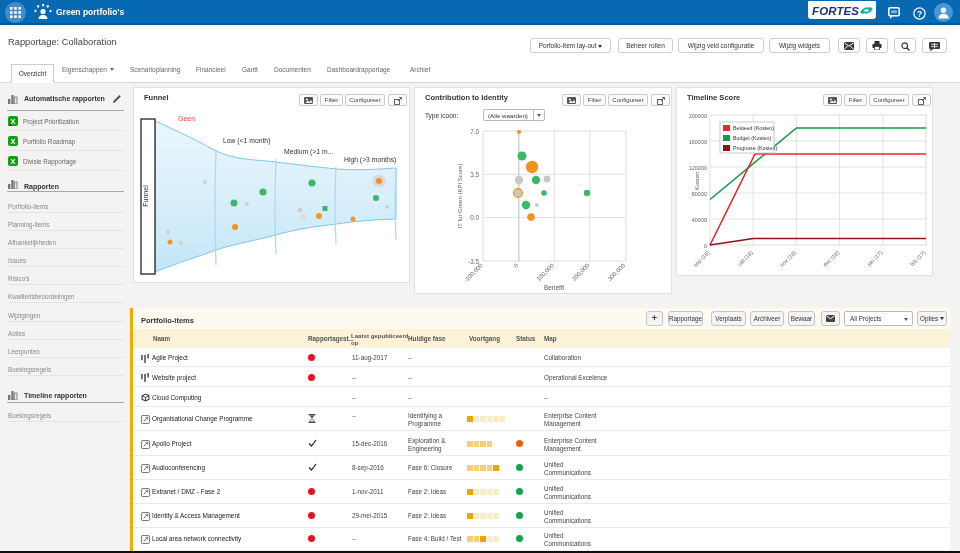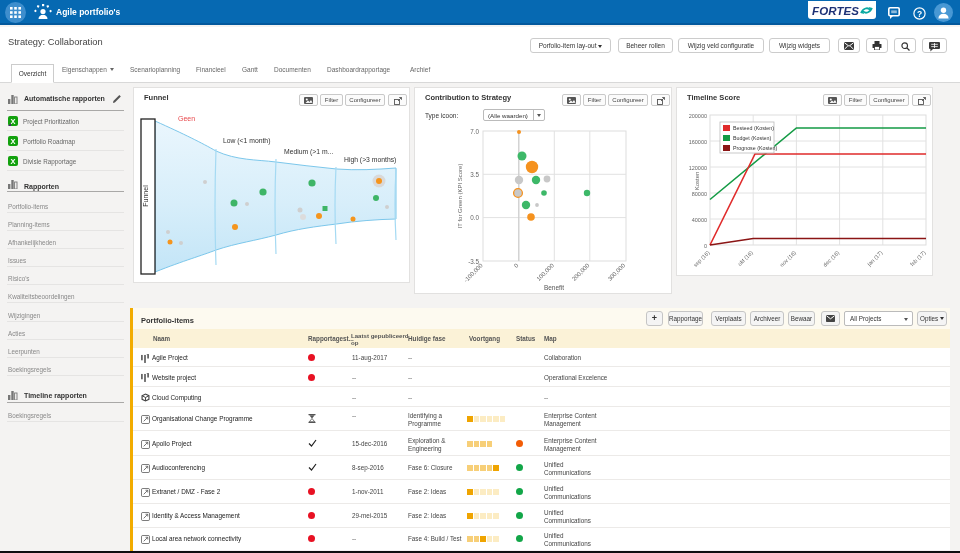--- a/index.html
+++ b/index.html
@@ -71,21 +71,21 @@
   <g fill="#fff">
     <circle cx="9" cy="7.5" r="2.6"></circle>
     <path d="M4.5,15 a4.5,4.2 0 0 1 9,0 Z"></path>
     <rect x="3.2" y="1.2" width="2.1" height="2.1" transform="rotate(20 4 2)"></rect>
     <rect x="8" y="0" width="2.2" height="2.2"></rect>
     <rect x="12.6" y="1.2" width="2.1" height="2.1" transform="rotate(-20 14 2)"></rect>
     <rect x="0.4" y="6" width="2" height="2" transform="rotate(45 1.5 7)"></rect>
     <rect x="15.6" y="6" width="2" height="2" transform="rotate(45 16.5 7)"></rect>
   </g>
 </svg>
-<div id="mijn">Agile portfolio's</div>
+<div id="mijn">Green portfolio's</div>
 <div id="forteslogo"></div>
 <svg class="abs" style="left:812px;top:4px;" width="62" height="14" viewBox="0 0 62 14">
   <text x="0" y="11" font-size="11.5" font-weight="bold" font-style="italic" fill="#1d3176" textLength="47">FORTES</text>
   <g stroke="#0aa9a2" stroke-width="1.8" fill="none">
     <path d="M49,9 C51,4 56,3 58,6"></path>
     <path d="M60,4 C58,9 53,10 51,7"></path>
   </g>
   <path d="M57,3 l3,1 -2,3 Z" fill="#0aa9a2"></path>
   <path d="M52,10 l-3,-1 2,-3 Z" fill="#0aa9a2"></path>
 </svg>
@@ -98,21 +98,21 @@
   <circle cx="6.5" cy="6.5" r="5.6" fill="none" stroke="#fff" stroke-width="1.2"></circle>
   <text x="6.5" y="9.8" font-size="8.5" font-weight="bold" fill="#fff" text-anchor="middle">?</text>
 </svg>
 <svg class="abs" style="left:934px;top:3px;" width="19" height="19" viewBox="0 0 19 19">
   <circle cx="9.5" cy="9.5" r="9.5" fill="#4898d4"></circle>
   <circle cx="9.5" cy="7.2" r="2.7" fill="#fff"></circle>
   <path d="M4.4,15.5 a5.1,4.8 0 0 1 10.2,0 Z" fill="#fff"></path>
 </svg>
 
 <div id="pagehead">
-  <h1>Strategy: Collaboration</h1>
+  <h1>Rapportage: Collaboration</h1>
 </div>
 <div class="btn" style="left:530px;width:81px;">Porfolio-item lay-out <span style="display:inline-block;width:0;height:0;border-left:2.5px solid transparent;border-right:2.5px solid transparent;border-top:3px solid #333;"></span></div>
 <div class="btn" style="left:618px;width:55px;">Beheer rollen</div>
 <div class="btn" style="left:678px;width:86px;">Wijzig veld configuratie</div>
 <div class="btn" style="left:769px;width:61px;">Wijzig widgets</div>
 <div class="btn" style="left:838px;width:22px;"><svg width="10" height="8" viewBox="0 0 10 8" style="margin-top:3px;">
       <rect x="0" y="0" width="10" height="8" rx="1" fill="#3a3a3a"></rect>
       <path d="M0.5,0.8 L5,4.2 L9.5,0.8 M0.5,7.2 L3.8,4 M9.5,7.2 L6.2,4" fill="none" stroke="#fff" stroke-width="1"></path>
     </svg></div>
 <div class="btn" style="left:866px;width:22px;"><svg width="10" height="9" viewBox="0 0 10 9" style="margin-top:2px;">
@@ -267,21 +267,21 @@
       <circle cx="219" cy="131" r="2.5" fill="#f5951d"></circle>
       <circle cx="245" cy="93" r="6.5" fill="#d9d9d9"></circle>
       <circle cx="245" cy="93" r="3" fill="#f5951d"></circle>
       <circle cx="242" cy="110" r="3" fill="#3eb567"></circle>
       <circle cx="253" cy="119" r="2" fill="#cfcfcf"></circle>
     </g>
   </svg>
 </div>
 
 <div class="widget" style="left:414px;top:87px;width:258px;height:207px;">
-  <div class="wtitle">Contribution to Strategy</div>
+  <div class="wtitle">Contribution to Identity</div>
   <div class="wbtn" style="left:147px;width:19px;"><svg width="9" height="7" viewBox="0 0 9 7" style="margin-top:2px;">
         <rect width="9" height="7" rx="1" fill="#555"></rect>
         <circle cx="2.8" cy="2.4" r="1" fill="#fff"></circle>
         <path d="M1.5,6 l2.5,-2.5 1.5,1.5 1.5,-2 1.5,2.8 Z" fill="#fff"></path>
       </svg></div>
   <div class="wbtn" style="left:168px;width:23px;">Filter</div>
   <div class="wbtn" style="left:193px;width:40px;">Configureer</div>
   <div class="wbtn" style="left:236px;width:19px;"><svg width="8" height="8" viewBox="0 0 8 8" style="margin-top:1.5px;">
         <rect x="0.5" y="2.5" width="5" height="5" fill="none" stroke="#555" stroke-width="0.9"></rect>
         <path d="M4,4 L7.5,0.5 M7.5,0.5 l-2.3,0 M7.5,0.5 l0,2.3" stroke="#555" stroke-width="0.9" fill="none"></path>

